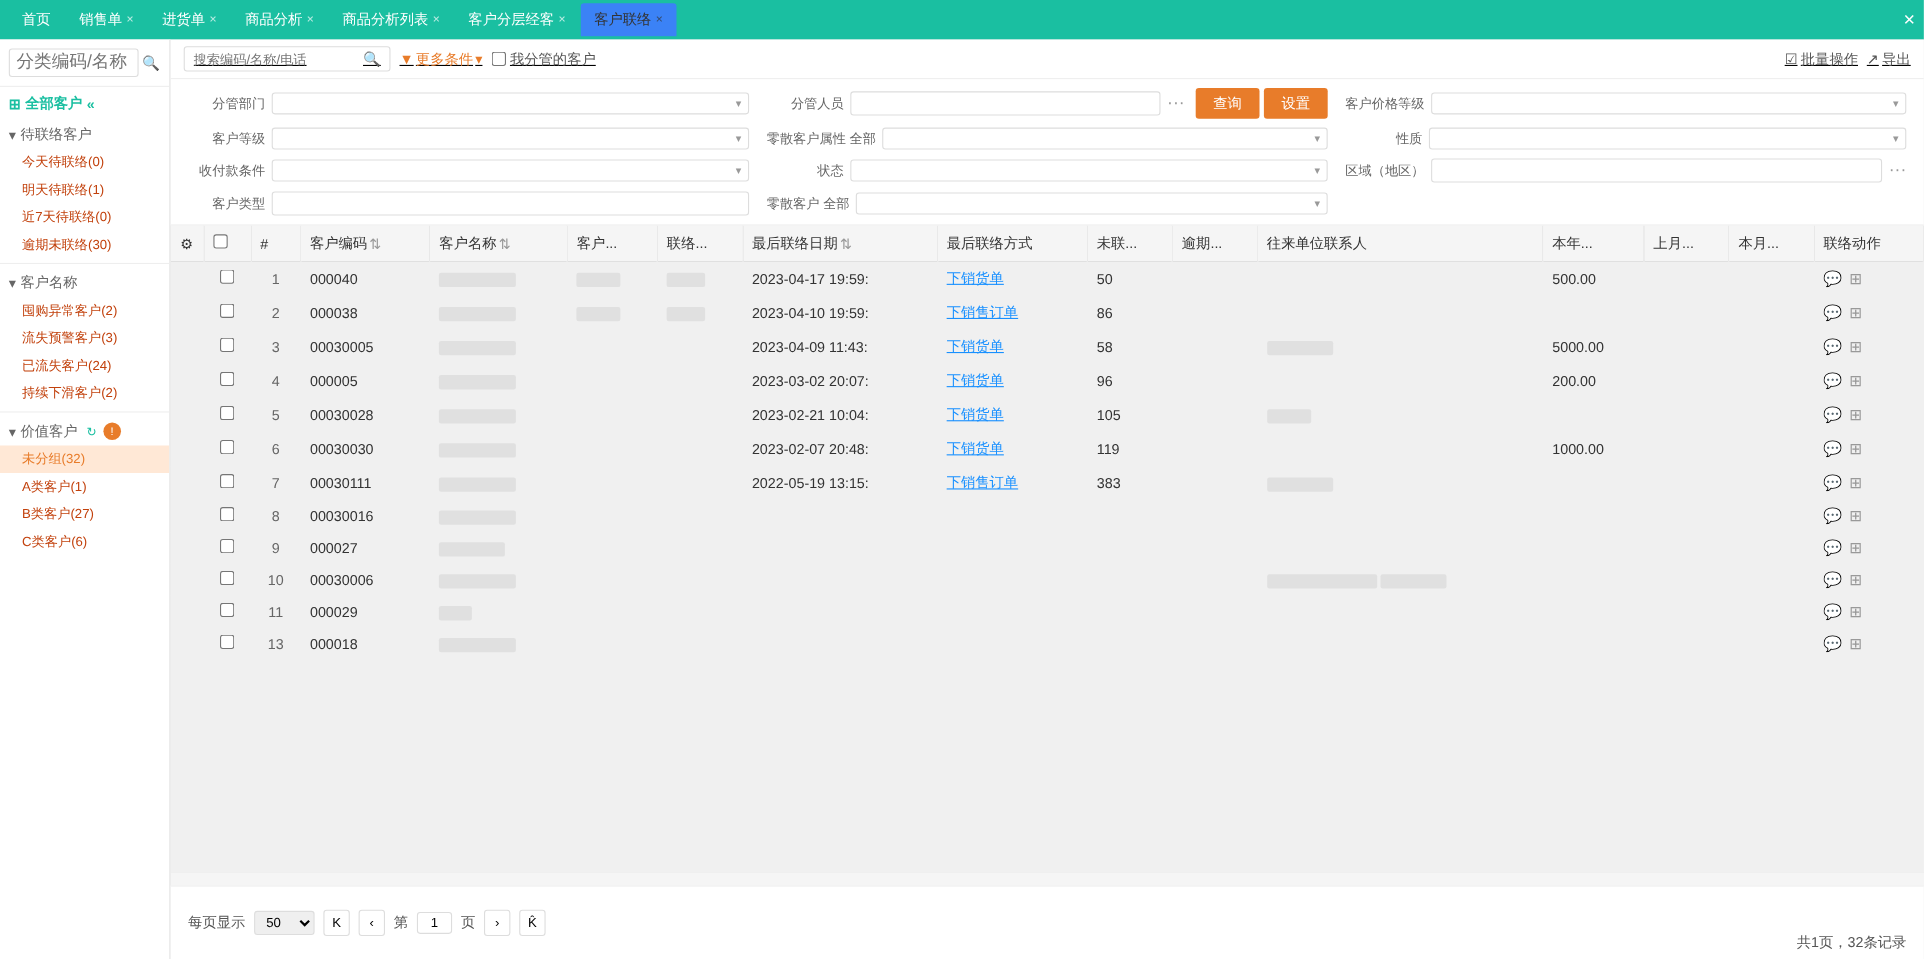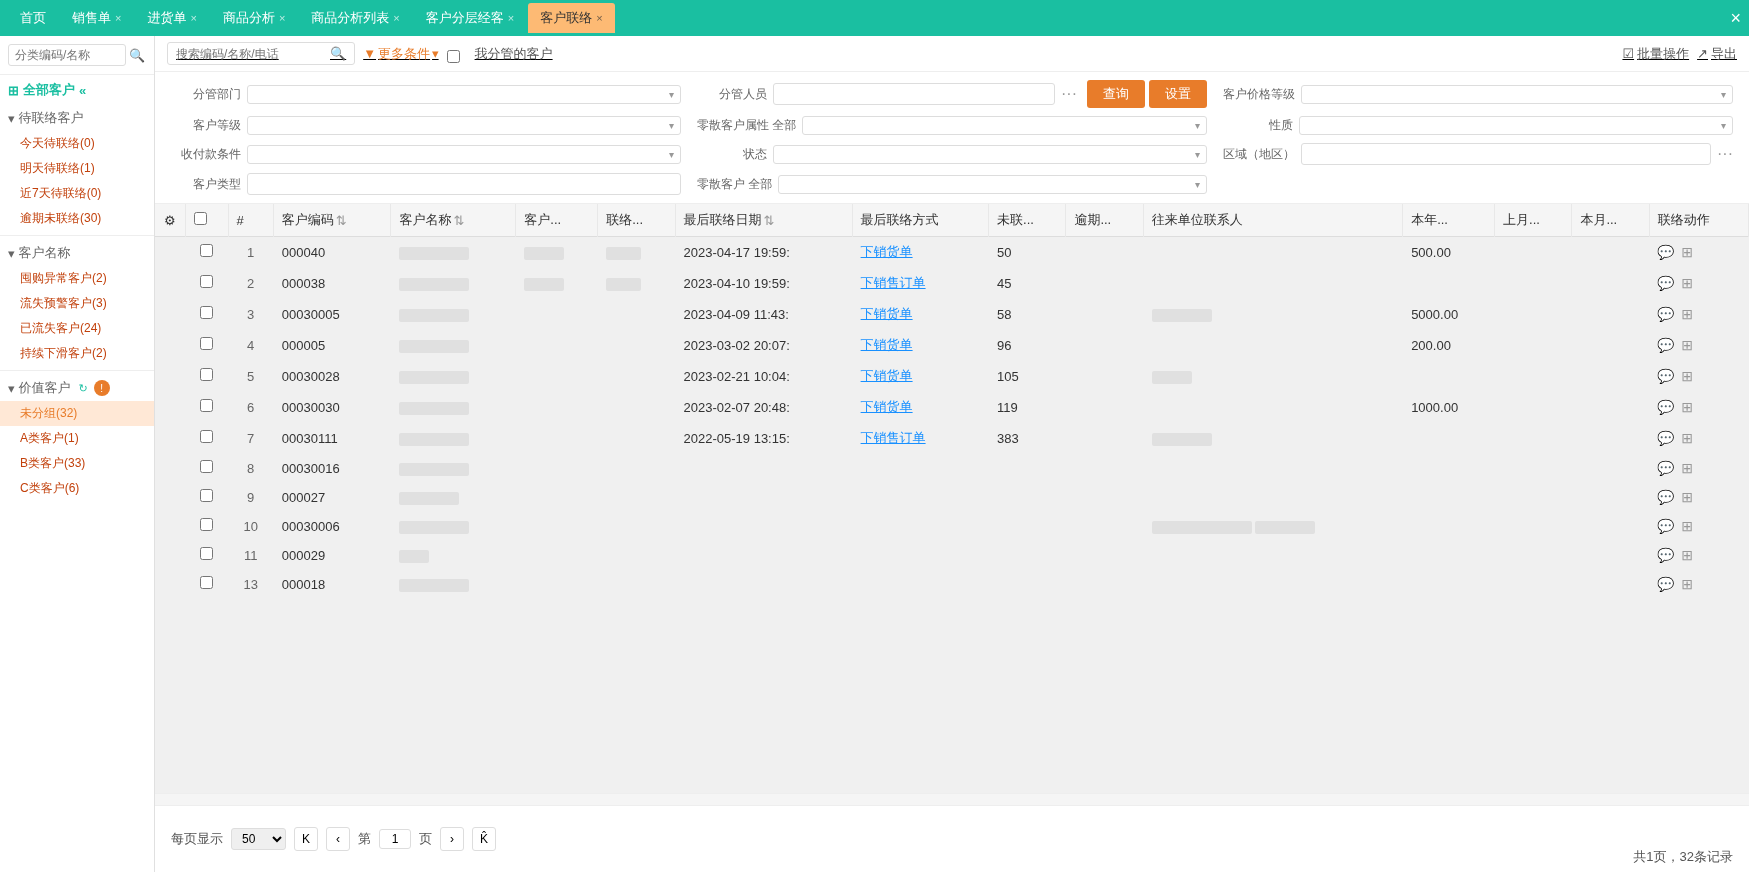--- a/index.html
+++ b/index.html
@@ -19,21 +19,21 @@
       color: white;
       cursor: pointer;
       border-radius: 3px 3px 0 0;
       display: flex;
       align-items: center;
       gap: 4px;
       white-space: nowrap;
       font-size: 13px;
     }
     .nav-tab.active {
-      background: #fdba74;
+      background: #3b82f6;
       color: #333;
     }
     .nav-tab .close-x {
       font-size: 11px;
       opacity: 0.7;
     }
     .nav-tab.home { background: transparent; }
     .top-nav-right {
       margin-left: auto;
       color: white;
@@ -60,21 +60,21 @@
       padding: 8px;
       display: flex;
       align-items: center;
       border-bottom: 1px solid #eee;
     }
     .sidebar-search input {
       border: 1px solid #ddd;
       border-radius: 3px;
       padding: 3px 6px;
       width: 100%;
-      font-size: 12px;
+      font-size: 16px;
       outline: none;
     }
     .sidebar-search .search-icon { color: #999; margin-left: 4px; cursor: pointer; }
     .sidebar-all-customers {
       padding: 6px 8px;
       font-weight: bold;
       color: #1abfa1;
       display: flex;
       align-items: center;
       gap: 4px;
@@ -136,22 +136,22 @@
     .filter-more {
       color: #e87c2a;
       cursor: pointer;
       display: flex;
       align-items: center;
       gap: 2px;
       font-size: 12px;
     }
     .filter-checkbox {
       display: flex;
-      align-items: flex-end;
-      gap: 15px;
+      align-items: center;
+      gap: 4px;
       font-size: 12px;
       color: #555;
     }
     .filter-right {
       margin-left: auto;
       display: flex;
       gap: 8px;
     }
     .batch-op-btn, .export-btn {
       color: #555;
@@ -381,21 +381,21 @@
     <div class="sidebar-divider"></div>
 
     <div class="sidebar-group-title">
       <span>▾</span>
       <span>价值客户</span>
       <span style="margin-left:4px;color:#1abfa1;font-size:11px;">↻</span>
       <span style="background:#e87c2a;color:white;border-radius:50%;width:16px;height:16px;font-size:10px;display:inline-flex;align-items:center;justify-content:center;margin-left:2px;">!</span>
     </div>
     <div class="sidebar-item active">未分组(32)</div>
     <div class="sidebar-item">A类客户(1)</div>
-    <div class="sidebar-item">B类客户(33)</div>
+    <div class="sidebar-item">B类客户(27)</div>
     <div class="sidebar-item">C类客户(6)</div>
   </div>
 
   <div class="content-area">
 
     <div class="filter-bar">
       <div class="filter-search-box">
         <input type="text" style="width: 150px;" placeholder="搜索编码/名称/电话">
         <span style="color:#999;">🔍</span>
       </div>
@@ -601,21 +601,21 @@
             <tr>
     <td></td>
     <td class="col-check"><input type="checkbox" style=""></td>
     <td class="col-num">2</td>
     <td>000038</td>
     <td><span style="display:inline-block;background:#e0e0e0;border-radius:2px;height:13px;min-width:70px;vertical-align:middle;"></span></td>
     <td><span style="display:inline-block;background:#e0e0e0;border-radius:2px;height:13px;min-width:40px;vertical-align:middle;"></span></td>
     <td><span style="display:inline-block;background:#e0e0e0;border-radius:2px;height:13px;min-width:35px;vertical-align:middle;"></span></td>
     <td>2023-04-10 19:59:</td>
     <td><span class="link-text">下销售订单</span></td>
-    <td>45</td>
+    <td>86</td>
     <td></td>
     <td></td>
     <td></td>
     <td></td>
     <td></td>
     <td>
       <div class="action-icons">
         <span class="action-icon" title="联络">💬</span>
         <span class="action-icon" title="更多">⊞</span>
       </div>

